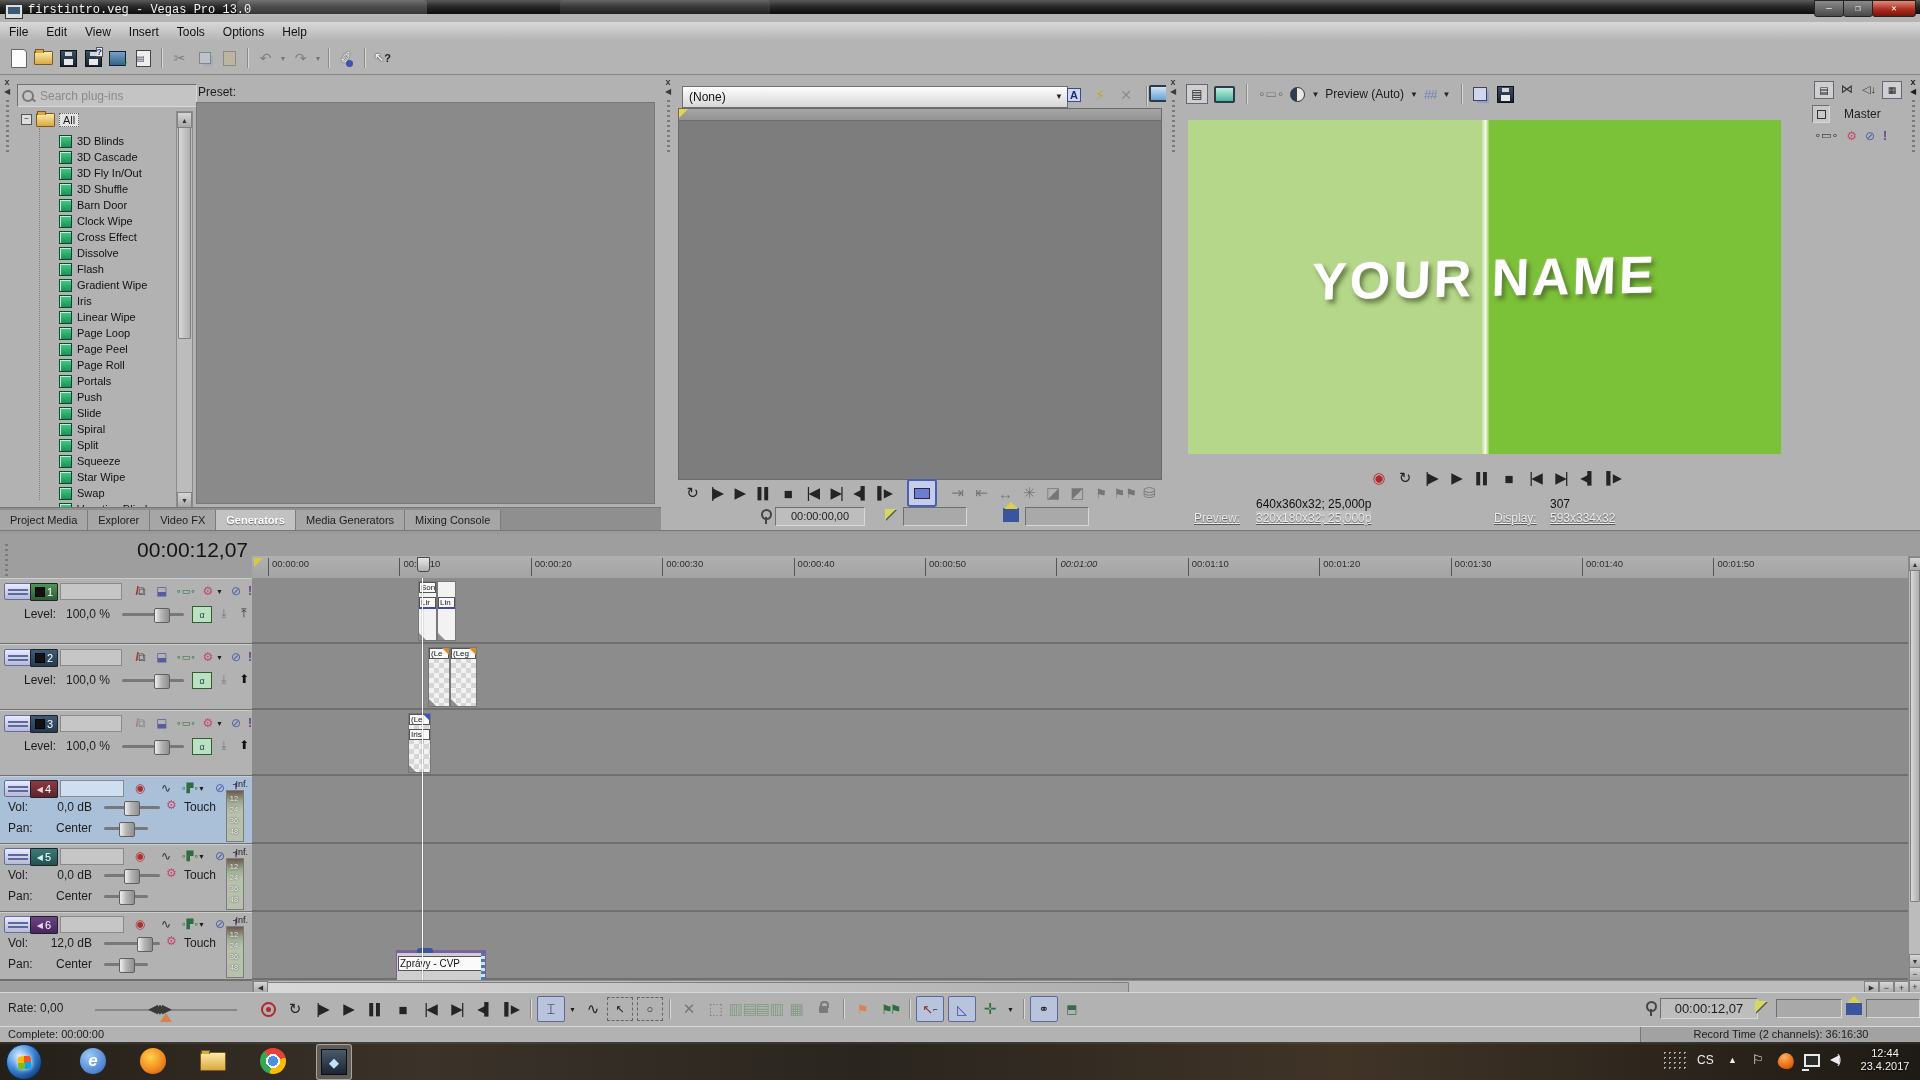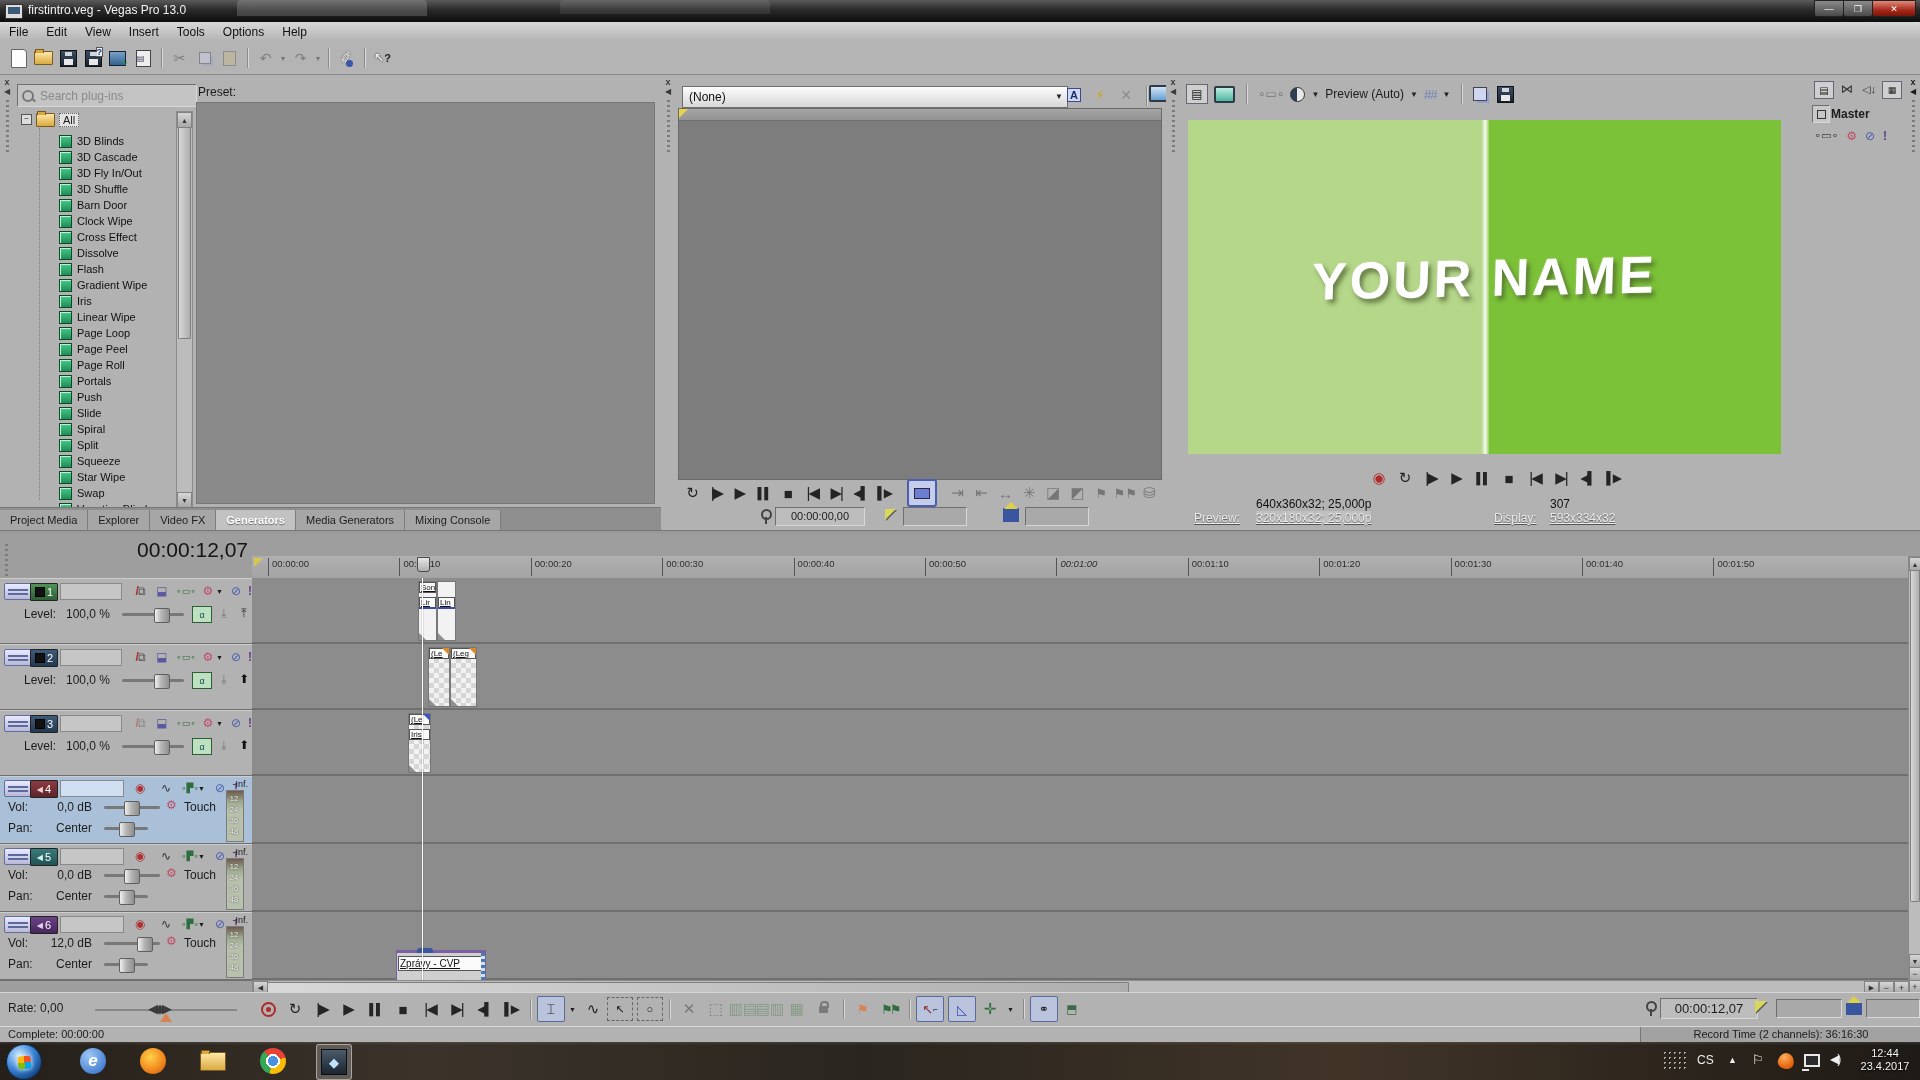--- a/index.html
+++ b/index.html
@@ -3,21 +3,21 @@
 <meta charset="utf-8">
 <style>
   html,body{margin:0;padding:0;background:#555;}
   #app{position:relative;width:1920px;height:1080px;overflow:hidden;background:#b4b4b4;
        font-family:"Liberation Sans","DejaVu Sans",sans-serif;font-size:12px;color:#1c1c1c;-webkit-font-smoothing:antialiased;}
   .abs{position:absolute;}
   .sunken{border:1px solid;border-color:#6f6f6f #d8d8d8 #d8d8d8 #6f6f6f;}
   .dis{opacity:.42;}
   .ic{display:inline-flex;align-items:center;justify-content:center;}
   
-  #titlebar{left:0;top:0;width:1920px;height:22px;background:linear-gradient(#5a5a5a,#2a2a2a 45%,#0d0d0d);color:#f2f2f2;}
+  #titlebar{left:0;top:0;width:1920px;height:14px;background:linear-gradient(#5a5a5a,#2a2a2a 45%,#0d0d0d);color:#f2f2f2;font-family:Liberation Mono, monospace;}
   .ghost{background:rgba(205,205,205,.22);border-radius:4px 4px 0 0;}
   .winbtn{height:15px;display:inline-flex;align-items:center;justify-content:center;color:#fff;font-size:9px;
           background:linear-gradient(#8a8a8a,#4a4a4a);border:1px solid #222;border-radius:0 0 3px 3px;}
   #menubar{left:0;top:22px;width:1920px;height:20px;background:linear-gradient(#d8d8d8,#b2b2b2);display:flex;align-items:center;border-bottom:1px solid #8e8e8e;}
   .mitem{padding:0 9px;font-size:12px;color:#111;}
   #toolbar{left:0;top:42px;width:1920px;height:32px;background:#b4b4b4;border-bottom:1px solid #888;display:flex;align-items:center;padding-left:6px;}
   .tbtn{width:25px;height:24px;font-size:14px;color:#2e2e2e;}
   .tsep{width:1px;height:20px;background:#8a8a8a;margin:0 5px;box-shadow:1px 0 0 #d8d8d8;}
   .pageic{width:14px;height:17px;background:#fdfdfd;border:1px solid #666;border-radius:0 4px 0 0;}
   .folderic{width:17px;height:12px;background:linear-gradient(#ffe9a8,#d9a940);border:1px solid #7a5a20;border-radius:1px;position:relative;}
@@ -69,21 +69,21 @@
   .badge .chip{width:8px;height:8px;background:#111;border:1px solid #000;}
   .namebox{height:15px;background:#c6c6c6;border:1px solid #8a8a8a;}
   .namebox.sel{background:#cfdef0;}
   .thic{font-size:12px;width:20px;height:16px;}
   .hslider{height:3px;background:#787878;border-radius:2px;}
   .thumb{position:absolute;width:14px;height:13px;top:-5px;background:linear-gradient(90deg,#efefef,#b5b5b5 45%,#8f8f8f);border:1px solid #5f5f5f;border-radius:2px;}
   .ameter{background:linear-gradient(#6e5a4e,#9aa68c 20%,#b7c1ab 38%,#b7c1ab);border:1px solid #7b7b7b;}
   .amnum{position:absolute;width:100%;text-align:center;font-size:7.5px;color:#f2f2f2;text-shadow:0 0 2px #333;}
   .rtick{position:absolute;top:2px;font-size:9.5px;color:#2e2e2e;border-left:1px solid #555;padding-left:3px;height:18px;}
   .clip-check{background:repeating-conic-gradient(#d6d6d6 0 90deg,#f2f2f2 0 180deg) 0 0/10px 10px;border:1px solid #777;}
-  .cliplabel{background:#fafafa;border:1px solid #555;font-size:8px;color:#111;white-space:nowrap;overflow:hidden;display:block;padding:0 1px;text-decoration:underline;}
+  .cliplabel{background:#fafafa;border:1px solid #555;font-size:8px;color:#111;white-space:nowrap;overflow:hidden;display:block;padding:0 1px;}
   .fold{position:absolute;left:0;bottom:0;width:0;height:0;border-left:7px solid #8f8f8f;border-top:7px solid transparent;}
   .corner-o{position:absolute;right:0;top:0;width:0;height:0;border-right:7px solid #d98b2b;border-bottom:7px solid transparent;}
   
   .flagic{font-size:13px;}
   .boxbtn{border:1px solid #5a6a9a;background:#b9c4dc;border-radius:2px;}
   .statusbar{background:#b2b2b2;border-top:1px solid #d8d8d8;font-size:11px;}
   
   #taskbar{left:0;top:1042px;width:1920px;height:38px;
     background:linear-gradient(180deg,rgba(255,255,255,.10),rgba(0,0,0,0) 3px),
                linear-gradient(90deg,#241f19,#3b332a 22%,#2a251f 45%,#403427 70%,#1e1a15);}
@@ -425,21 +425,21 @@
     </div>
   </div>
 
   <div class="abs panel" style="left:1804px;top:75px;width:102px;height:455px;">
     <div style="display:flex;gap:4px;padding:6px 0 0 10px;">
       <span class="ic" style="width:18px;height:16px;border:1px solid #667;background:#cfcfcf;font-size:10px;">▤</span>
       <span class="ic" style="width:18px;height:16px;font-size:12px;color:#333;">⋈</span>
       <span class="ic" style="width:18px;height:16px;font-size:11px;color:#333;">◁↓</span>
       <span class="ic" style="width:18px;height:16px;border:1px solid #667;background:#cfcfcf;font-size:9px;">▦</span>
     </div>
-    <div style="display:flex;align-items:center;gap:1px;padding:6px 0 0 8px;font-weight:bold;">
+    <div style="display:flex;align-items:center;gap:14px;padding:6px 0 0 8px;">
       <span class="ic sunken" style="width:16px;height:16px;background:#c8c8c8;">
           <span style="width:7px;height:7px;border:1px solid #333;"></span>
         </span>
       <span style="font-size:12px;">Master</span>
     </div>
     <div style="display:flex;gap:8px;padding:6px 0 0 10px;">
       <span style="font-size:11px;color:#444;">∘▭∘</span>
       <span style="font-size:12px;color:#c04a6a;">⚙</span>
       <span style="font-size:12px;color:#4a5fae;">⊘</span>
       <span style="font-size:12px;color:#6a3a8a;font-weight:bold;">!</span>

